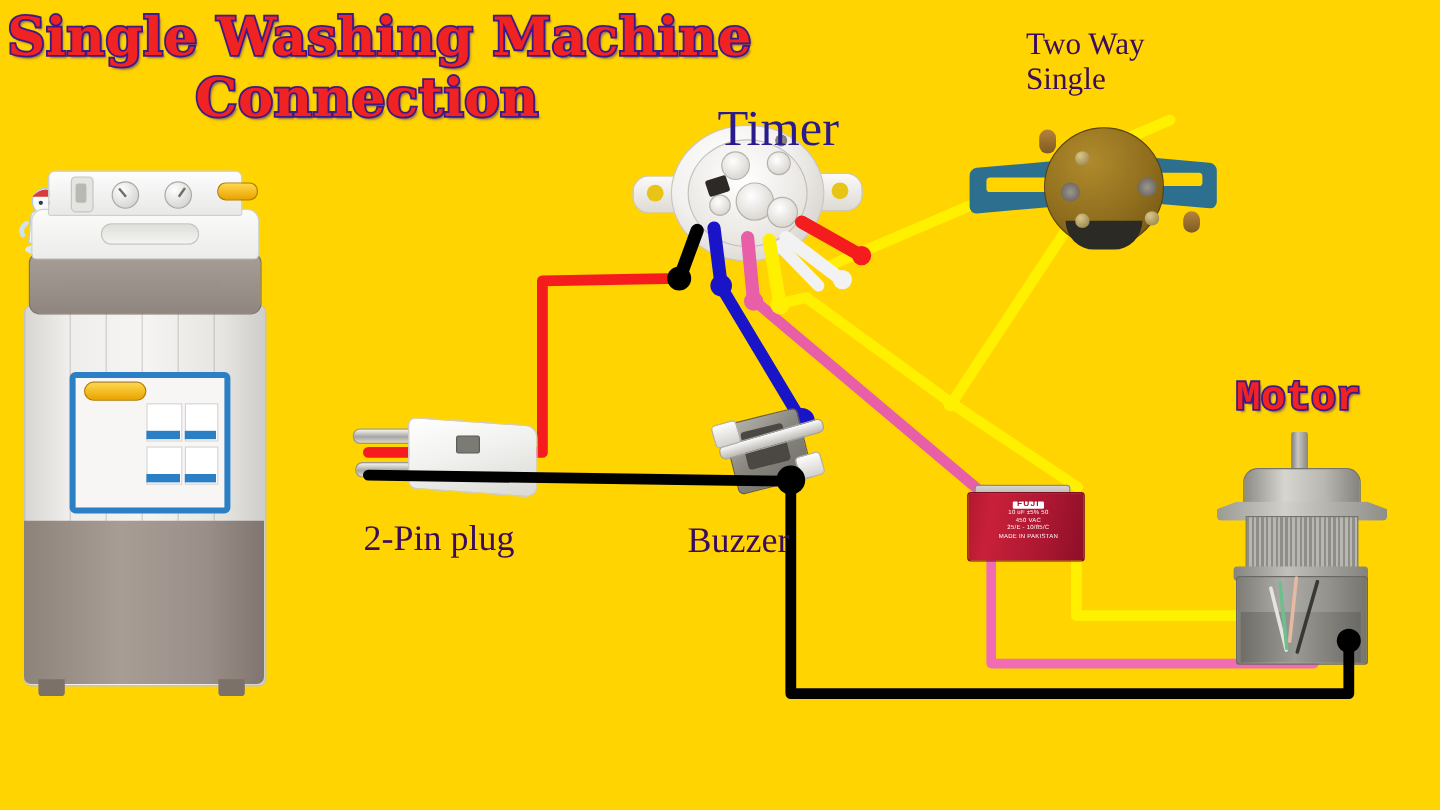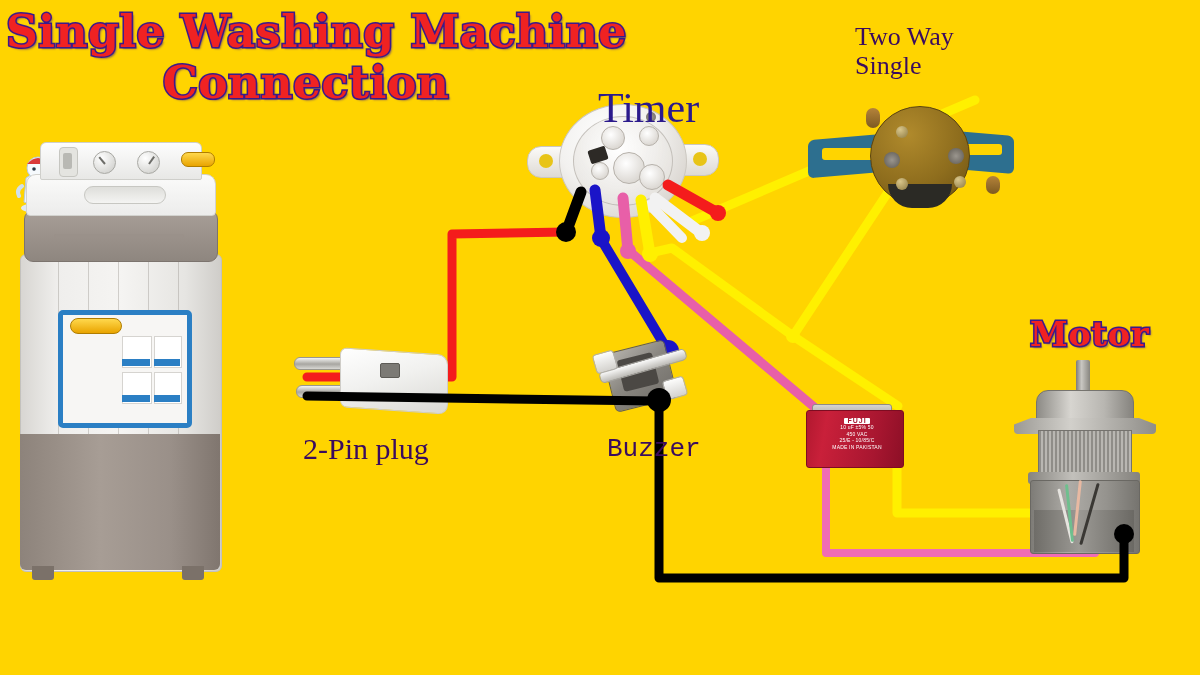--- a/index.html
+++ b/index.html
@@ -21,32 +21,32 @@
     -webkit-text-stroke:3px #3B1C8C;
     paint-order:stroke fill;
     text-shadow:
        0 0 2px #3B1C8C,
        2px 2px 2px rgba(59,28,140,.55);
     letter-spacing:.5px;
   }
   #title{left:6px;top:10px;width:600px;text-align:center;line-height:1.02;}
   #title .l1{font-size:44px;display:block;}
   #title .l2{font-size:44px;display:block;margin-top:6px;}
-  #motor-label{left:1030px;top:314px;font-size:34px;}
+  #motor-label{left:1030px;top:314px;font-size:34px;font-family:Liberation Mono, monospace;}
 
   
   .serif{
     font-family:"Liberation Serif", serif;
     color:#3A0B5E;
     font-weight:normal;
   }
   #timer-label{left:598px;top:56px;font-size:42px;color:#2B1A8C;margin-top:28px;}
   #switch-label{left:855px;top:22px;font-size:26px;text-align:left;width:160px;line-height:1.12;}
   #plug-label{left:303px;top:432px;font-size:30px;text-align:right;}
-  #buzzer-label{left:607px;top:434px;font-size:26px;font-family:Liberation Mono, monospace;}
+  #buzzer-label{left:573px;top:434px;font-size:30px;}
   #cap-label{left:760px;top:472px;font-size:27px;}
 
   
   #washer{position:absolute;left:14px;top:142px;width:212px;height:452px;}
   .wm{position:absolute;}
   #wm-panel{left:26px;top:0;width:160px;height:36px;background:linear-gradient(#fdfdfd,#e8e8e6);
      border-radius:6px 6px 2px 2px;border:1px solid #cfcfcb;}
   #wm-knob1{left:52px;top:8px;width:21px;height:21px;border-radius:50%;
      background:radial-gradient(circle at 35% 30%,#fff,#c9c9c5);border:1px solid #a9a9a4;}
   #wm-knob2{left:96px;top:8px;width:21px;height:21px;border-radius:50%;

